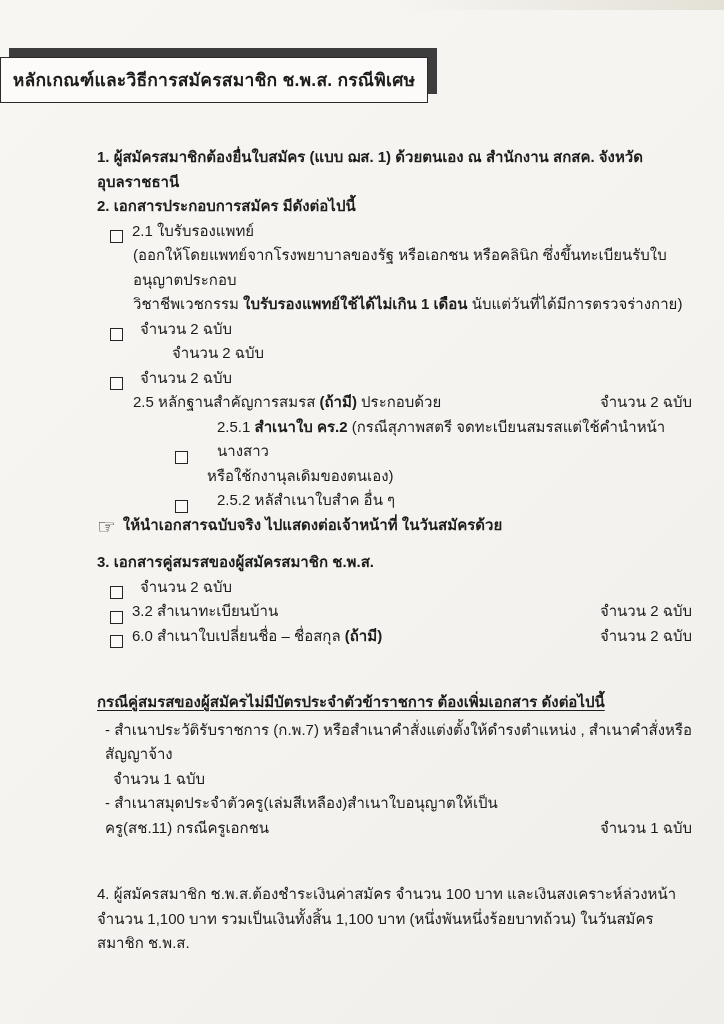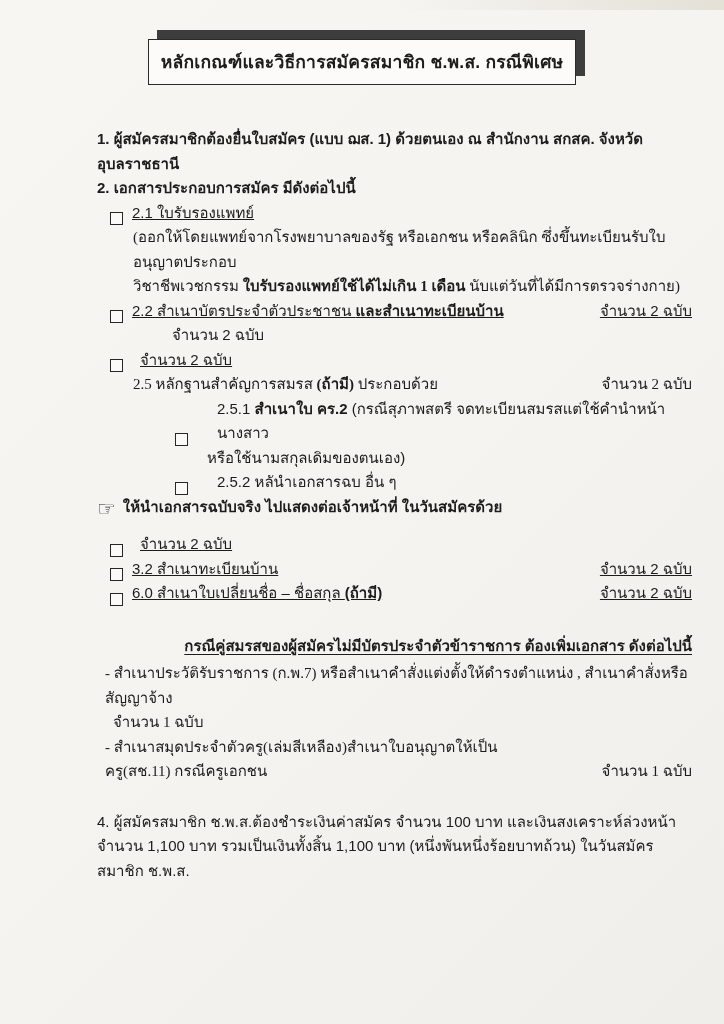--- a/index.html
+++ b/index.html
@@ -15,21 +15,21 @@
     background:linear-gradient(135deg,#f7f6f3 0%, #f4f3f0 55%, #efeeea 100%);
     overflow:hidden;
   }
   .paper::before{
     content:""; position:absolute; top:0; left:0; right:0; height:10px;
     background:linear-gradient(90deg, rgba(220,216,205,.0) 55%, rgba(214,208,192,.55) 100%);
     pointer-events:none;
   }
 
   
-  .title-wrap { padding-top:39px; display:flex; justify-content:center; }
+  .title-wrap { padding-top:57px; display:flex; justify-content:flex-start; }
   .title-box {
     position:relative;
     width:428px; min-height:46px;
     background:#fcfbf9;
     border:1.6px solid #2a2a2a;
     box-shadow: 9px -9px 0 0 #3d3d3d;
     display:flex; align-items:center; justify-content:center;
     padding:8px 10px;
   }
   .title-box h1 { font-size:17.5px; font-weight:bold; letter-spacing:.2px; }
@@ -38,39 +38,39 @@
 
   .row { display:flex; align-items:flex-end; }
   .grow { flex:1 1 auto; }
   .qty { flex:none; white-space:nowrap; padding-left:8px; }
   .b { font-weight:bold; }
   .cb {
     flex:none; width:13px; height:13px;
     border:1.9px solid #262626; background:#fbfaf8;
     margin:5px 9px 0 0; display:inline-block;
   }
-  .ind-cb   { padding-left:13px;text-decoration:underline; }   
-  .ind-note { padding-left:36px;font-family:Liberation Serif, serif; }   
+  .ind-cb   { padding-left:13px; }   
+  .ind-note { padding-left:36px; }   
   .ind-qtyline { padding-left:75px; }
   .ind-sub  { padding-left:78px;gap:20px; }   
   .ind-sub2 { padding-left:110px; }
 
   .hand {
     flex:none; font-size:21px; line-height:22px; font-weight:bold;
     margin-right:7px; transform:translateY(1px);
   } .gap-m { height:13px; } .gap-l { height:26px; }
 
   .special-heading {
-    text-align:right; font-weight:bold;
+    text-align:left; font-weight:bold;
     text-decoration:underline; text-underline-offset:3px;
-    margin:2px 0 3px 0;
+    margin:16px 0 3px 0;
   }
-  .bullets { padding-left:8px;font-family:Liberation Serif, serif; }
+  .bullets { padding-left:8px; }
 
-  .para4 { }
+  .para4 { margin-top:16px; }
 </style>
 </head>
 <body>
 
 <div class="paper">
 
   <div class="title-wrap">
     <div class="title-box">
       <h1>หลักเกณฑ์และวิธีการสมัครสมาชิก ช.พ.ส. กรณีพิเศษ</h1>
     </div>
@@ -92,21 +92,20 @@
     </div>
     <div class="row ind-note">
       <span class="grow">(ออกให้โดยแพทย์จากโรงพยาบาลของรัฐ หรือเอกชน หรือคลินิก ซึ่งขึ้นทะเบียนรับใบอนุญาตประกอบ</span>
     </div>
     <div class="row ind-note">
       <span class="grow"><span>วิชาชีพเวชกรรม </span><span class="b">ใบรับรองแพทย์ใช้ได้ไม่เกิน 1 เดือน</span><span> นับแต่วันที่ได้มีการตรวจร่างกาย)</span></span>
     </div>
 
     <div class="row ind-cb">
       <span class="cb"></span>
-      <span class="grow"><span>2.2 สำเนาบัตรประจำตัวประชาชน </span><span class="b">และสำเนาทะเบียนบ้าน</span></span>
       <span class="qty">จำนวน 2 ฉบับ</span>
     </div>
 
     <div class="row ind-qtyline">
       <span>จำนวน 2 ฉบับ</span>
     </div>
 
     <div class="row ind-cb">
       <span class="cb"></span>
       <span class="qty">จำนวน 2 ฉบับ</span>
@@ -115,35 +114,38 @@
     <div class="row ind-note">
       <span class="grow"><span>2.5 หลักฐานสำคัญการสมรส </span><span class="b">(ถ้ามี)</span><span> ประกอบด้วย</span></span>
       <span class="qty">จำนวน 2 ฉบับ</span>
     </div>
 
     <div class="row ind-sub">
       <span class="cb"></span>
       <span class="grow"><span>2.5.1 </span><span class="b">สำเนาใบ คร.2</span><span> (กรณีสุภาพสตรี จดทะเบียนสมรสแต่ใช้คำนำหน้านางสาว</span></span>
     </div>
     <div class="row ind-sub2">
-      <span class="grow">หรือใช้นามสกุลเดิมของตนเอง)</span>
+      <span class="grow">หรือใช้กงานุลเดิมของตนเอง)</span>
     </div>
 
     <div class="row ind-sub">
       <span class="cb"></span>
-      <span class="grow">2.5.2 หลันำเอกสารฉบ อื่น ๆ</span>
+      <span class="grow">2.5.2 หลัสำเนาใบสำค อื่น ๆ</span>
     </div>
 
     <div class="row">
       <span class="hand">☞</span>
       <span class="grow b">ให้นำเอกสารฉบับจริง ไปแสดงต่อเจ้าหน้าที่ ในวันสมัครด้วย</span>
     </div>
 
     <div class="gap-m"></div>
 
+    <div class="row">
+      <span class="grow b">3. เอกสารคู่สมรสของผู้สมัครสมาชิก ช.พ.ส.</span>
+    </div>
     <div class="row ind-cb">
       <span class="cb"></span>
       <span class="qty">จำนวน 2 ฉบับ</span>
     </div>
     <div class="row ind-cb">
       <span class="cb"></span>
       <span class="grow">3.2 สำเนาทะเบียนบ้าน</span>
       <span class="qty">จำนวน 2 ฉบับ</span>
     </div>
     <div class="row ind-cb">

